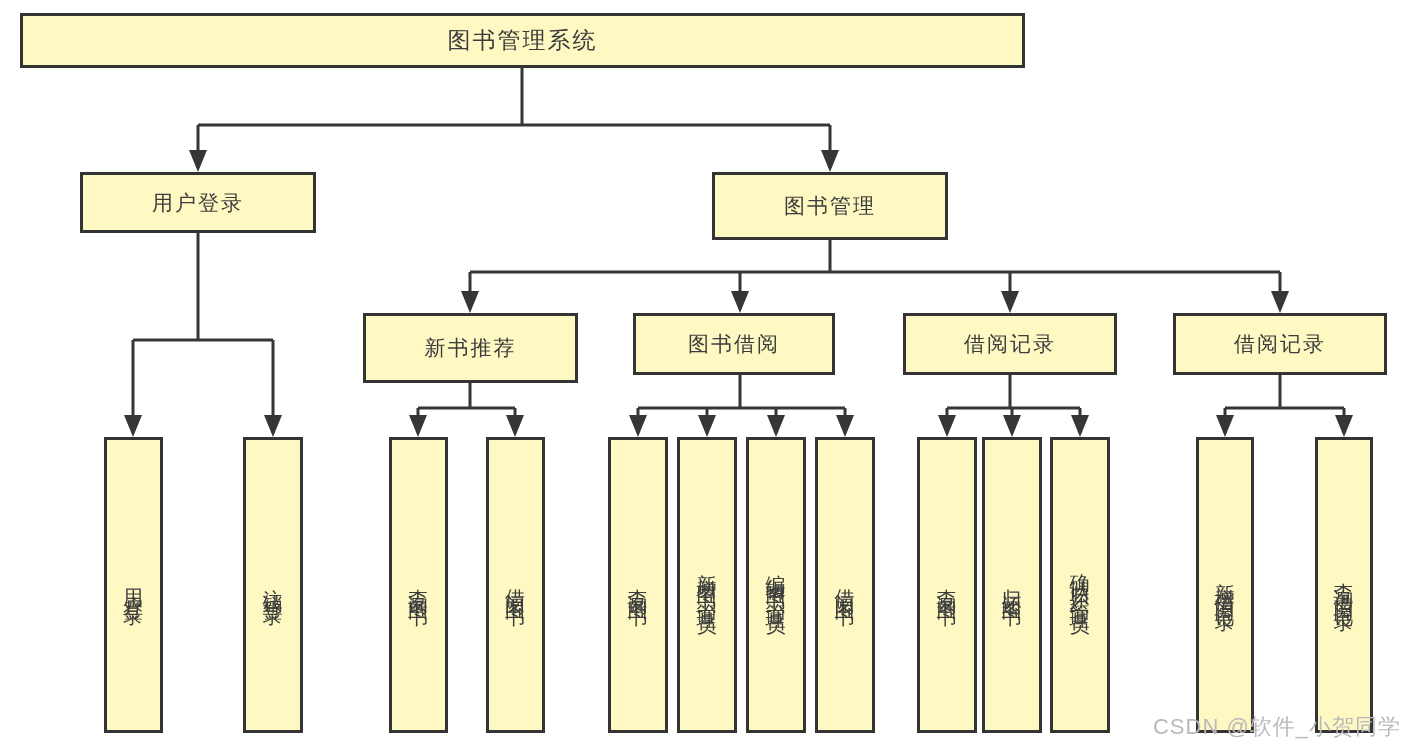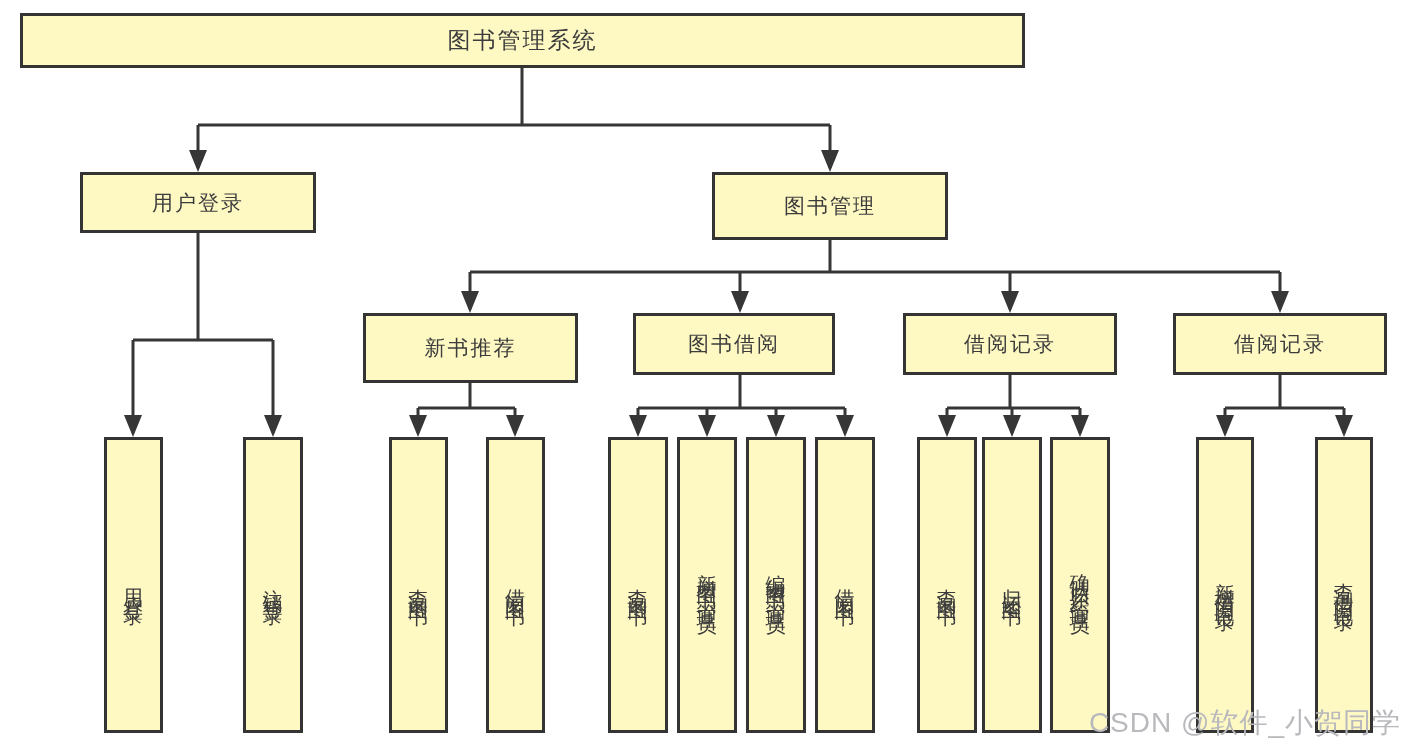--- a/index.html
+++ b/index.html
@@ -58,21 +58,21 @@
     text-orientation: mixed;
     font-size: 20px;
     letter-spacing: 6px;
     line-height: 1;
     color: #3c3c3c;
   }
   .watermark {
     position: absolute;
     right: 4px;
     bottom: 5px;
-    font-size: 28px;
+    font-size: 22px;
     color: #b9b9bd;
     letter-spacing: 1px;
     white-space: nowrap;
     z-index: 5;
   }
 </style>
 </head>
 <body>
 
 <div class="canvas">

